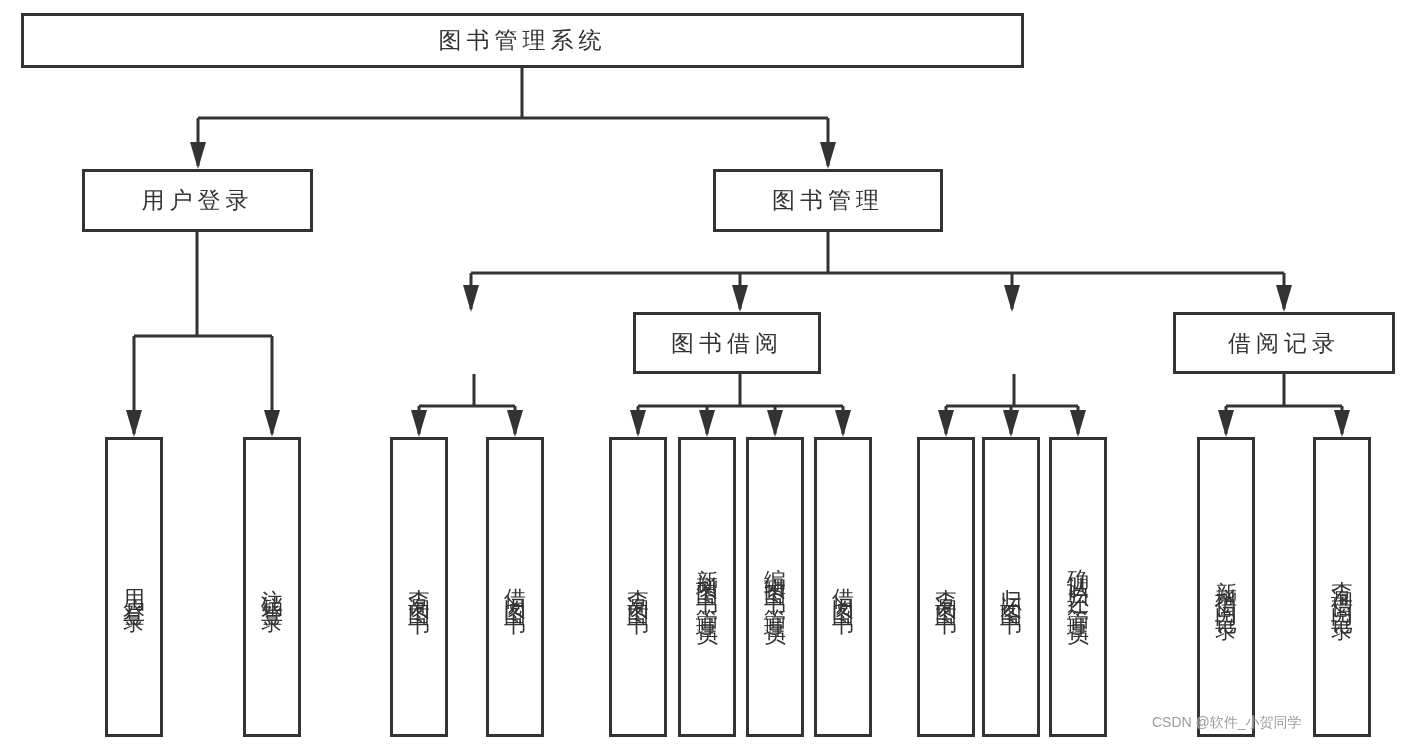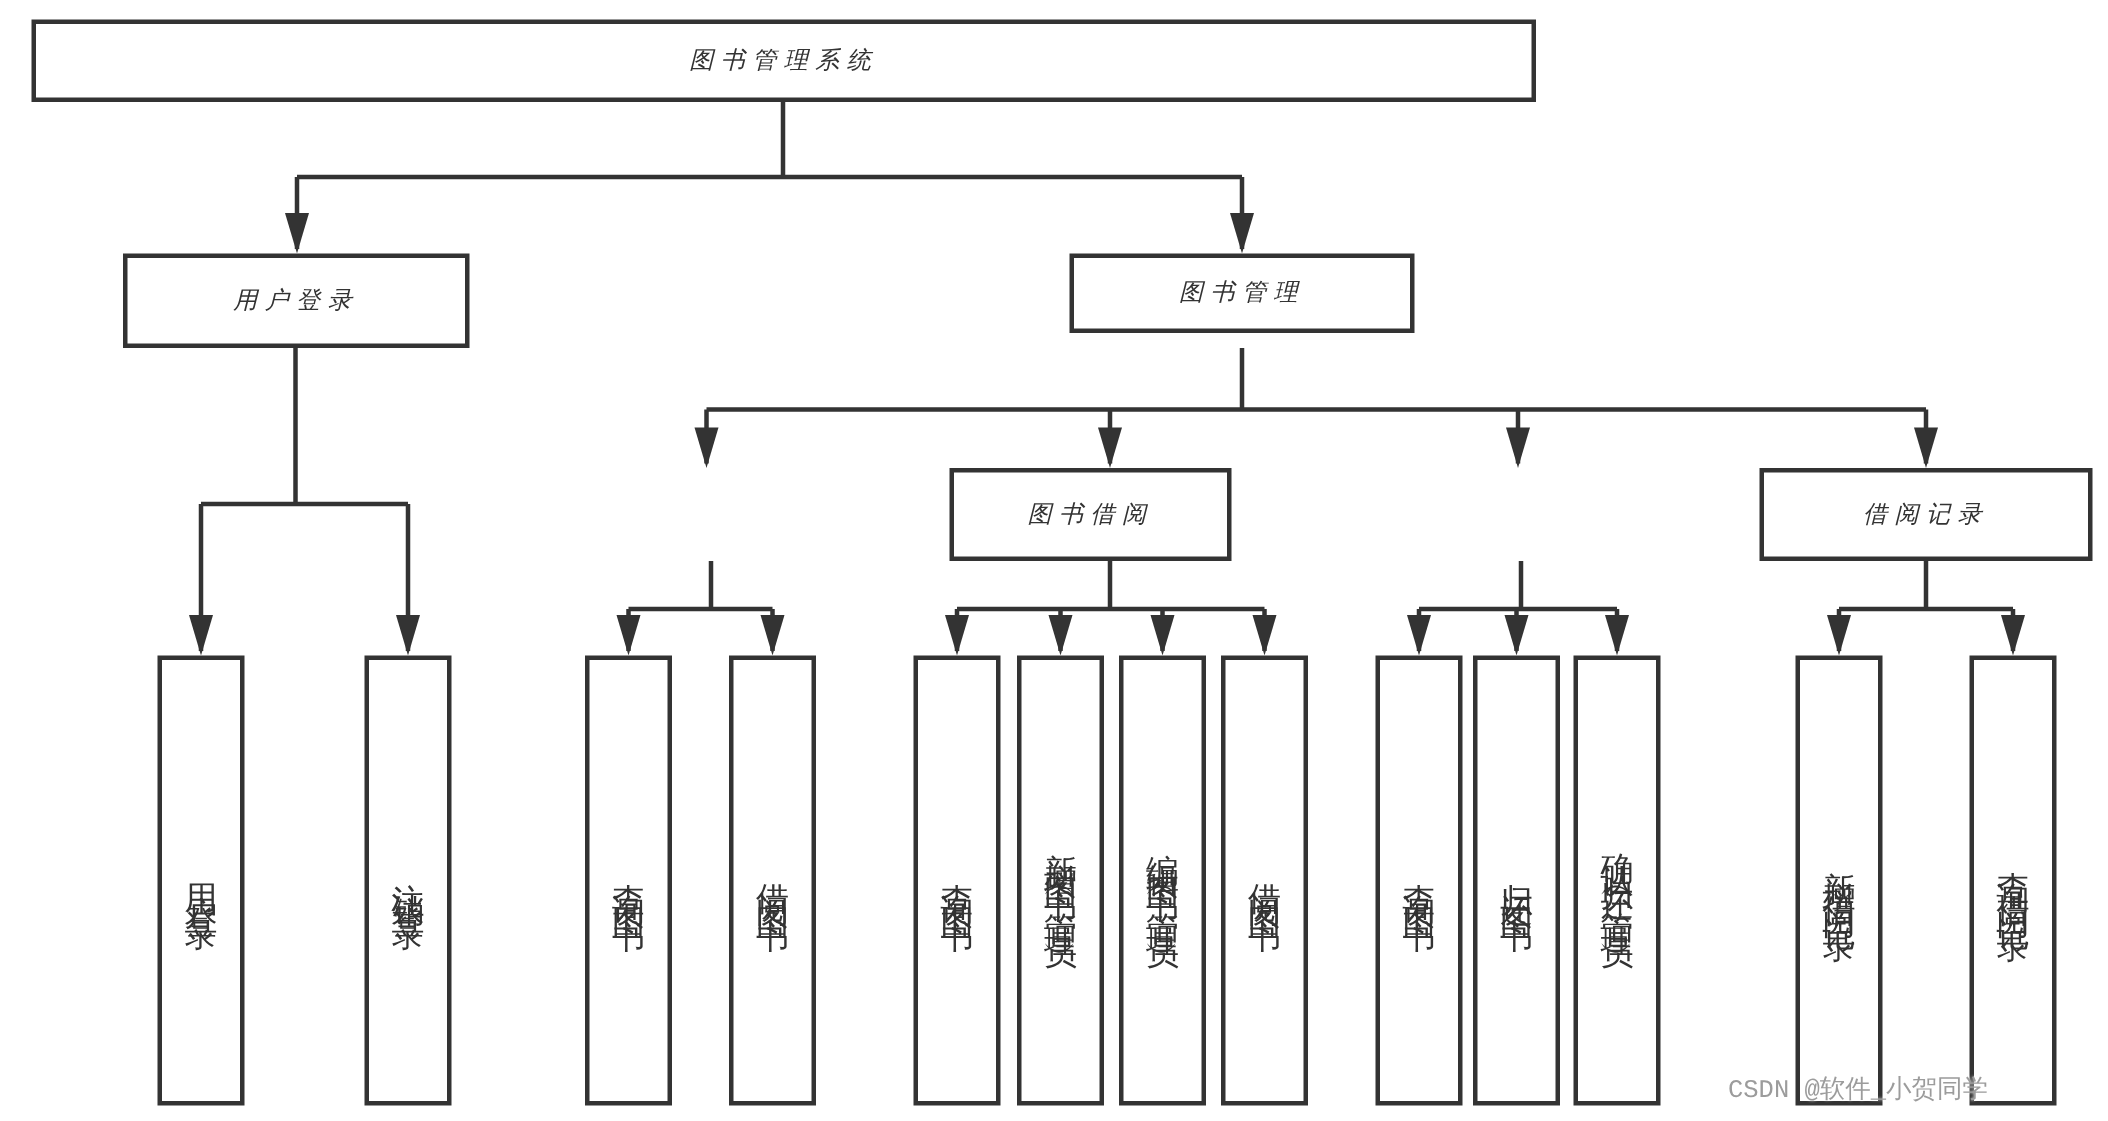--- a/index.html
+++ b/index.html
@@ -22,42 +22,40 @@
     box-sizing: border-box;
     background: #ffffff;
     border: 3px solid #333333;
     display: flex;
     align-items: center;
     justify-content: center;
     color: #333333;
     z-index: 2;
   }
   .box.h .lbl {
-    font-size: 16px;
+    font-size: 23px;
     letter-spacing: 5px;
     white-space: nowrap;
-    font-style: italic;
   }
   .box.v .lbl {
     writing-mode: vertical-rl;
     text-orientation: mixed;
     font-size: 22px;
     letter-spacing: 8px;
     line-height: 1;
   }
   .watermark {
     position: absolute;
     left: 1152px;
     top: 714px;
     z-index: 5;
-    font-size: 17px;
+    font-size: 14px;
     color: #9c9c9c;
     white-space: nowrap;
     text-shadow: 0 0 2px #ffffff;
-    font-family: Liberation Mono, monospace;
   }
 </style>
 </head>
 <body>
 
 <div class="canvas">
 
   <svg class="connectors" width="1405" height="747" viewBox="0 0 1405 747" xmlns="http://www.w3.org/2000/svg">
     <g stroke="#333333" stroke-width="3" fill="none">
       <path d="M522 68V118 M198 118H828 M198 118V166 M828 118V166"></path>
@@ -91,21 +89,21 @@
     </g>
   </svg>
 
   <div class="box h" style="left:21px; top:13px; width:1003px; height:55px;">
     <span class="lbl">图书管理系统</span>
   </div>
 
   <div class="box h" style="left:82px; top:169px; width:231px; height:63px;">
     <span class="lbl">用户登录</span>
   </div>
-  <div class="box h" style="left:713px; top:169px; width:230px; height:53px;">
+  <div class="box h" style="left:713px; top:169px; width:230px; height:63px;">
     <span class="lbl">图书管理</span>
   </div>
 
   <div class="box h" style="left:633px; top:312px; width:188px; height:62px;">
     <span class="lbl">图书借阅</span>
   </div>
   <div class="box h" style="left:1173px; top:312px; width:222px; height:62px;">
     <span class="lbl">借阅记录</span>
   </div>
 

